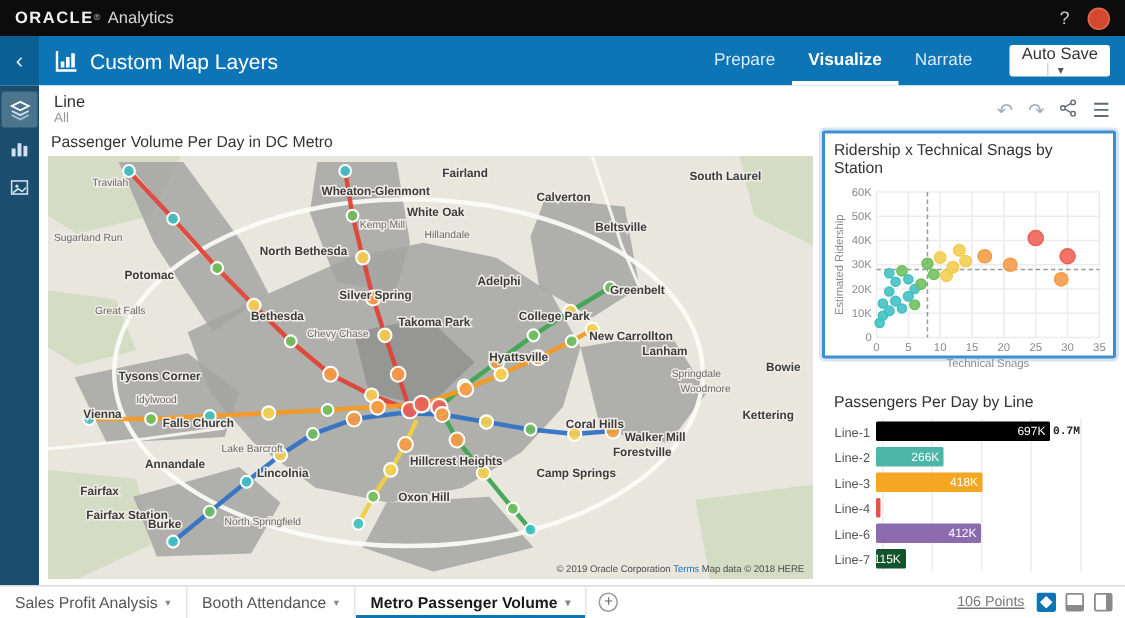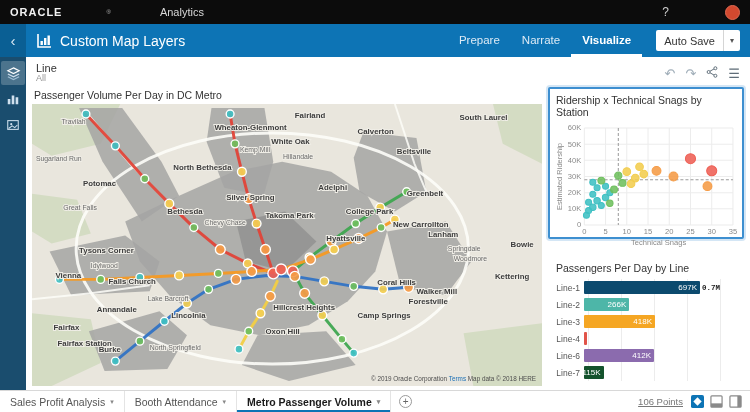--- a/index.html
+++ b/index.html
@@ -1,36 +1,36 @@
 <!DOCTYPE html>
 <html><head>
 <meta charset="utf-8">
 <style>
   * { margin:0; padding:0; box-sizing:border-box; }
   html,body { width:750px; height:412px; font-family:"Liberation Sans",sans-serif; background:#fff; overflow:hidden; }
   .stage { position:relative; width:750px; height:412px; background:#fff; overflow:hidden; }
 
   
-  .appbar { position:absolute; top:0; left:0; right:0; height:24px; background:#0c0c0c; display:flex; align-items:center; padding:0 10px; color:#eee;gap:44px; }
+  .appbar { position:absolute; top:0; left:0; right:0; height:24px; background:#0c0c0c; display:flex; align-items:center; padding:0 10px; color:#eee; }
   .brand { font-weight:bold; font-size:11px; letter-spacing:1px; color:#f2f2f2; }
   .brand-reg { font-size:6px; vertical-align:super; color:#bbb; }
   .product { font-size:11px; margin-left:5px; color:#d8d8d8; }
   .appbar .spacer { flex:1; }
   .help { font-size:12px; color:#cfcfcf; margin-right:12px; cursor:pointer; }
   .avatar { width:15px; height:15px; border-radius:50%; background:#d2492f; border:1px solid #e06a52; }
 
   
   .vizbar { position:absolute; top:24px; left:0; right:0; height:33px; background:#0d74b5; display:flex; align-items:center; color:#fff; }
   .back-btn { width:26px; height:33px; background:rgba(0,0,0,0.18); display:flex; align-items:center; justify-content:center; font-size:15px; color:#dceaf5; cursor:pointer; }
   .proj-icon { margin:0 8px 0 10px; display:flex; }
   .viz-title { font-size:14px; font-weight:400; color:#fff; }
   .vizbar .spacer { flex:1; }
   .mode-tab { font-size:11.5px; padding:0 11px; line-height:33px; color:#dceaf5; cursor:pointer; }
   .mode-tab.active { color:#fff; font-weight:bold; box-shadow:inset 0 -3px 0 #fff; }
-  .autosave { display:flex; align-items:center; background:#fff; color:#333; border-radius:2px; height:21px; margin:0 10px 0 14px; font-size:11px; overflow:hidden; cursor:pointer; }
+  .autosave { display:flex; align-items:center; background:#fff; color:#333; border-radius:2px; height:21px; margin:0 10px 0 14px; font-size:11px; overflow:hidden; cursor:pointer;flex-direction:column; }
   .autosave .as-label { padding:0 8px; }
   .autosave .as-caret { padding:0 6px; border-left:1px solid #d5d5d5; font-size:8px; color:#555; height:100%; display:flex; align-items:center; }
 
   
   .body { position:absolute; top:57px; bottom:22px; left:0; right:0; display:flex; }
   .rail { width:26px; background:#1a4d6e; display:flex; flex-direction:column; align-items:center; padding-top:4px; gap:2px; }
   .rail-item { width:24px; height:24px; display:flex; align-items:center; justify-content:center; border-radius:2px; cursor:pointer; }
   .rail-item.active { background:rgba(255,255,255,0.22); }
   .canvas { flex:1; min-width:0; display:flex; flex-direction:column; background:#fff; }
 
@@ -107,22 +107,22 @@
       <svg width="16" height="16" viewBox="0 0 16 16">
           <path d="M2 1v13h13" stroke="#fff" stroke-width="1.6" fill="none"></path>
           <rect x="4.5" y="8" width="2.4" height="4" fill="#fff"></rect>
           <rect x="8" y="5" width="2.4" height="7" fill="#fff"></rect>
           <rect x="11.5" y="2.5" width="2.4" height="9.5" fill="#fff"></rect>
         </svg>
     </span>
     <span class="viz-title">Custom Map Layers</span>
     <span class="spacer"></span>
     <span class="mode-tab">Prepare</span>
+    <span class="mode-tab active">Visualize</span>
     <span class="mode-tab">Narrate</span>
-    <span class="mode-tab active">Visualize</span>
     <span class="autosave">
       <span class="as-label">Auto Save</span>
       <span class="as-caret">▾</span>
     </span>
   </div>
 
   <div class="body">
 
     <div class="rail">
       <span class="rail-item active">
@@ -375,21 +375,21 @@
                   <i style="left:0%"></i>
                   <i style="left:25%"></i>
                   <i style="left:50%"></i>
                   <i style="left:75%"></i>
                   <i style="left:100%"></i>
                 </div>
               <div id="bar-rows">
                   <div class="bar-row">
                     <span class="bar-cat">Line-1</span>
                     <span class="bar-track">
-                      <span class="bar" style="width:87.125%;background:#0c4a6e">
+                      <span class="bar" style="width:87.125%;background:#000000">
                         <i>697K</i>
                       </span>
                       <b class="bar-note">0.7M</b>
                     </span>
                   </div>
                   <div class="bar-row">
                     <span class="bar-cat">Line-2</span>
                     <span class="bar-track">
                       <span class="bar" style="width:33.25%;background:#4db6a8">
                         <i>266K</i>

